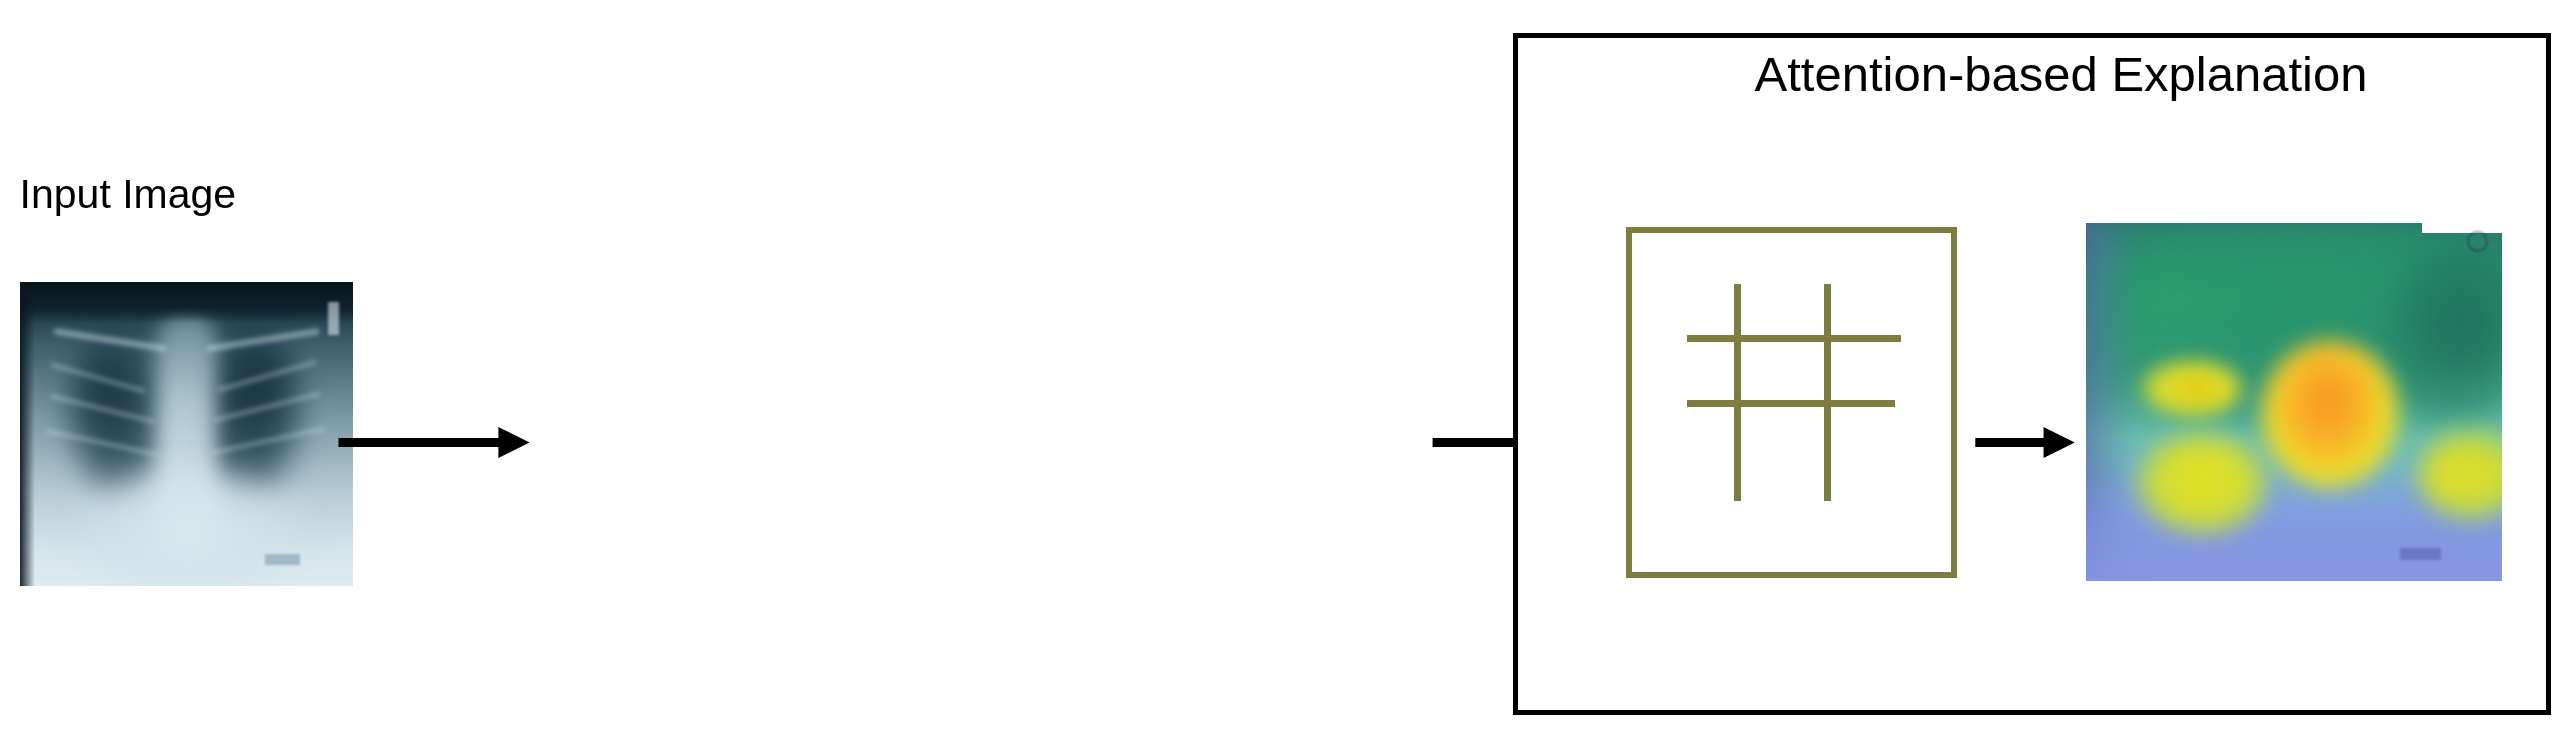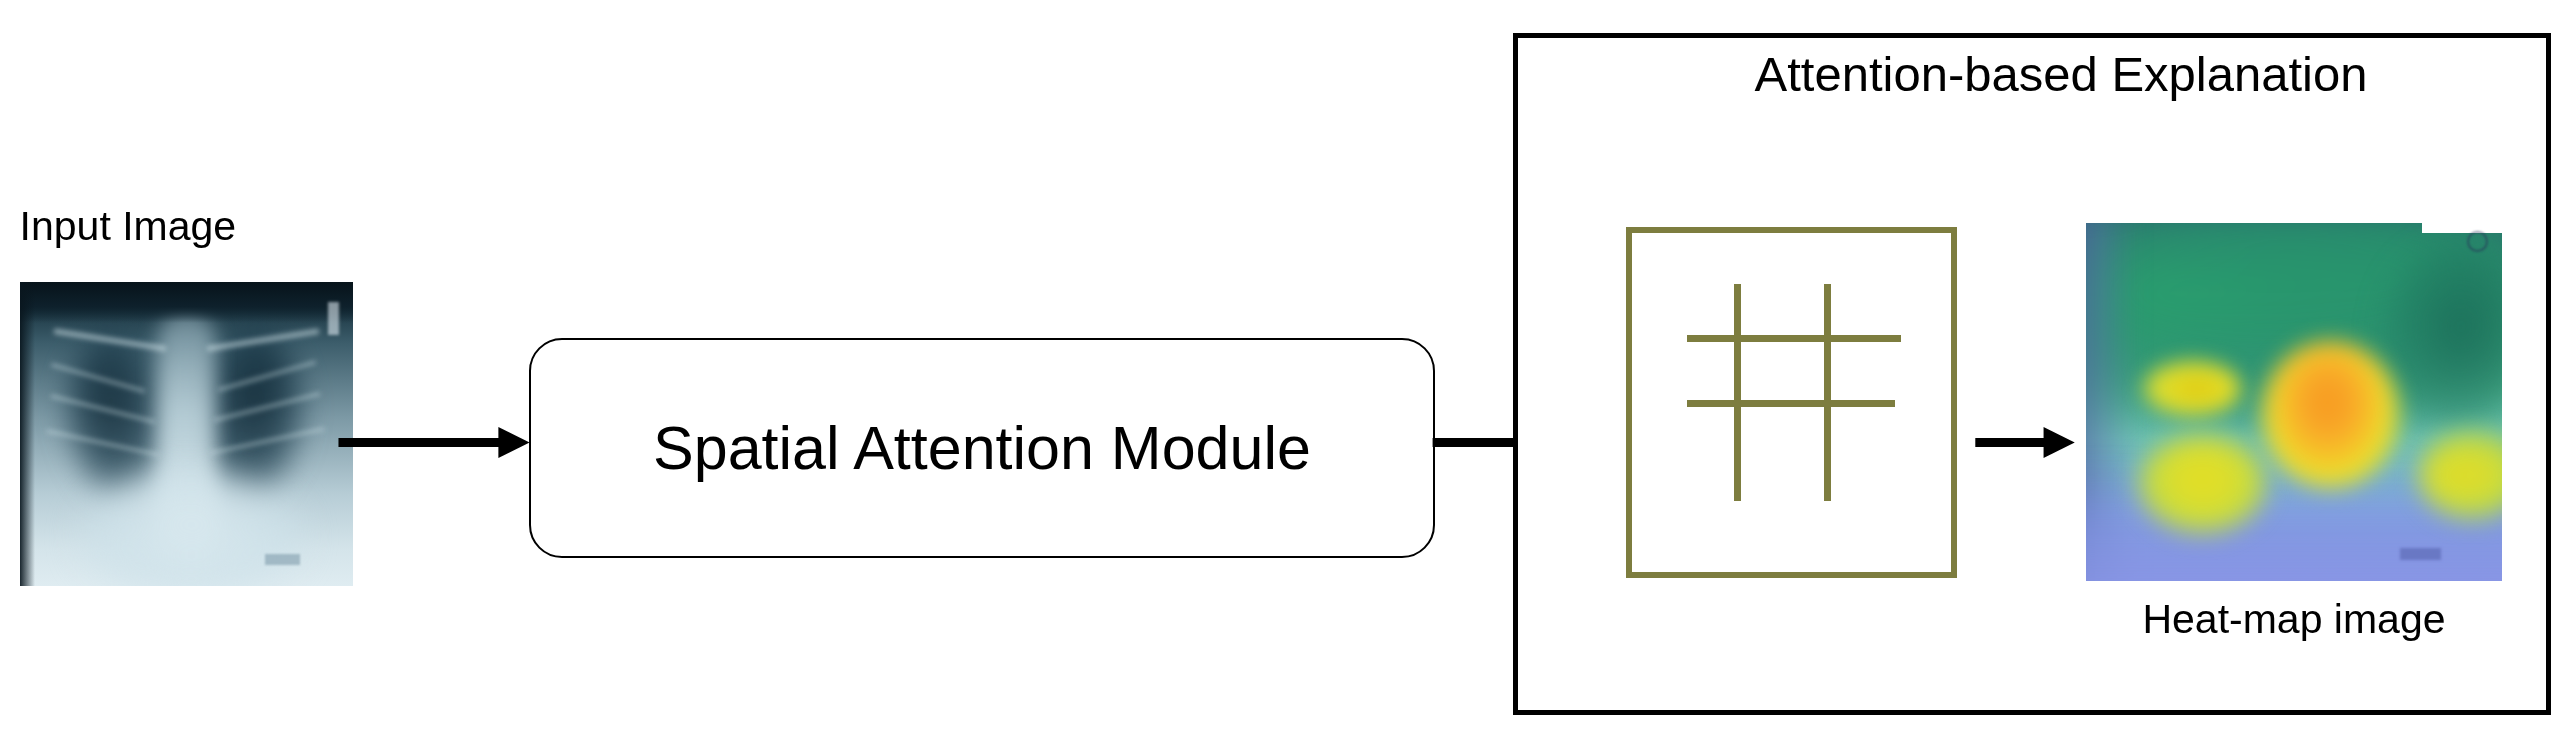--- a/index.html
+++ b/index.html
@@ -26,21 +26,20 @@
     font-family: "Liberation Sans", sans-serif;
     white-space: nowrap;
     line-height: 1;
   }
 
   
   #input-image-label {
     left: 19.6px;
     top: 174px;
     font-size: 41px;
-    margin-top: 32px;
   }
 
   
   #xray-image {
     position: absolute;
     left: 19.6px;
     top: 282px;
     width: 333px;
     height: 304px;
     overflow: hidden;
@@ -335,23 +334,20 @@
     <div id="xr-footnote"></div>
   </div>
 
   <div class="arrow" style="left:338px; top:423px; width:194px;">
     <svg width="194" height="39" viewBox="0 0 198 40">
       <line x1="0" y1="20" x2="168" y2="20" stroke="#000000" stroke-width="9"></line>
       <polygon points="164,4 196,20 164,36" fill="#000000"></polygon>
     </svg>
   </div>
 
-  <div id="sam-box" style="border-color: rgb(0, 0, 0); background: rgb(255, 255, 255);">
-    <span id="sam-label">Spatial Attention Module</span>
-  </div>
 
   <div class="arrow" style="left:1432px; top:423px; width:165px;">
     <svg width="165" height="39" viewBox="0 0 168 40">
       <line x1="0" y1="20" x2="138" y2="20" stroke="#000000" stroke-width="9"></line>
       <polygon points="134,4 166,20 134,36" fill="#000000"></polygon>
     </svg>
   </div>
 
   <div id="attention-panel" style="border-color: rgb(0, 0, 0);"></div>
 
@@ -380,16 +376,15 @@
     <div class="hm" id="hm-blue-bottom"></div>
     <div class="hm" id="hm-hot-left"></div>
     <div class="hm" id="hm-hot-lowleft"></div>
     <div class="hm" id="hm-hot-right"></div>
     <div class="hm" id="hm-hot-center"></div>
     <div id="hm-corner-white"></div>
     <div id="hm-marker"></div>
     <div id="hm-footnote"></div>
   </div>
 
-  <div class="label" id="heatmap-label">Heat-map image</div>
 
 </div>
 
 
 </body></html>

